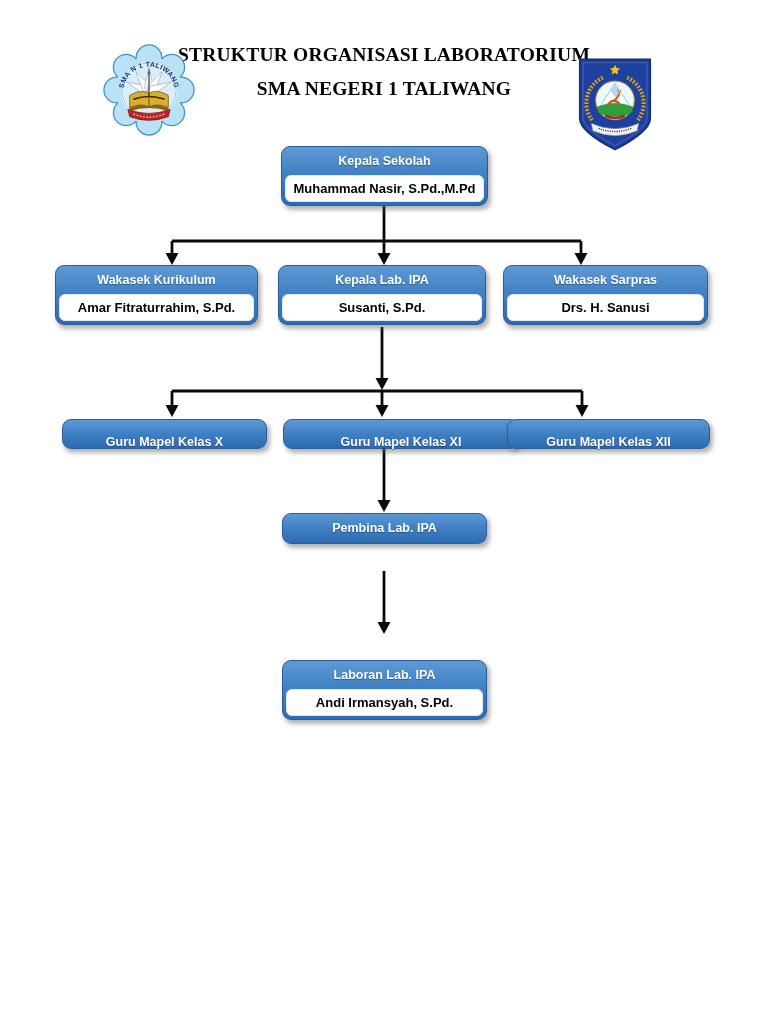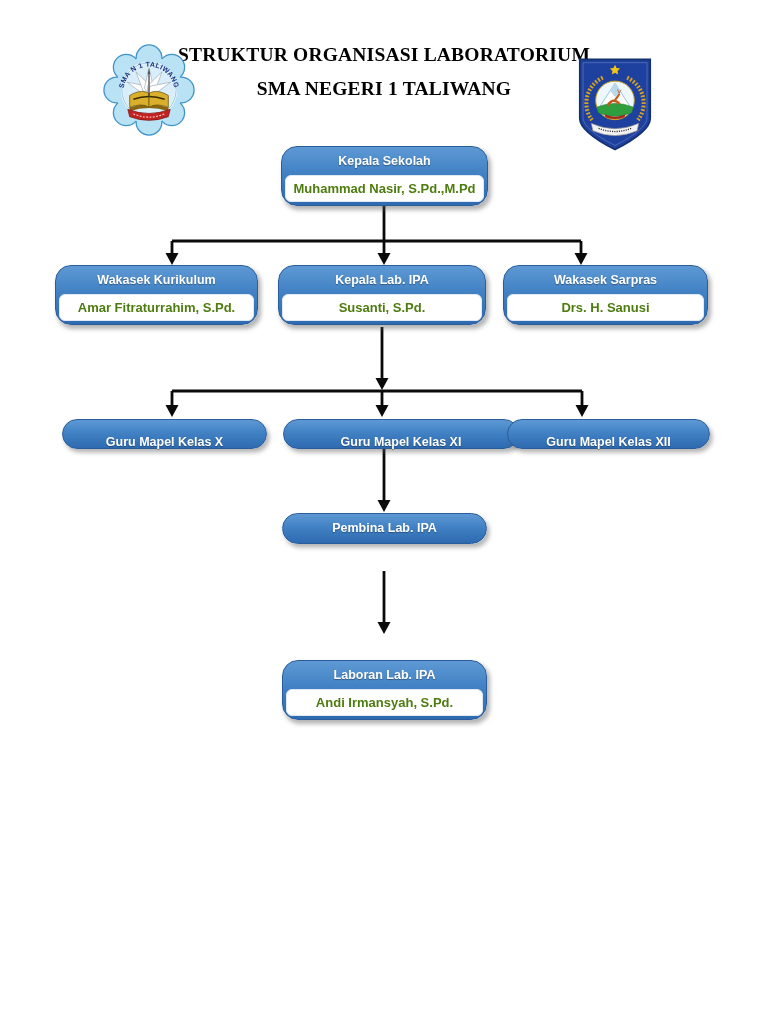--- a/index.html
+++ b/index.html
@@ -13,36 +13,36 @@
     position:absolute;left:0;top:38px;width:768px;text-align:center;
     font-family:"Liberation Serif",serif;font-weight:bold;color:#000;
     font-size:19.5px;line-height:34px;letter-spacing:.2px;
   }
   .logo{position:absolute;}
   .logo-school{left:103px;top:44px;width:92px;height:92px;}
   .logo-crest{left:574px;top:56px;width:82px;height:97px;}
   .connectors{position:absolute;left:0;top:0;width:768px;height:1024px;pointer-events:none;}
 
   .node{
-    position:absolute;border-radius:16px;padding:3px;
+    position:absolute;border-radius:9px;padding:3px;
     background:linear-gradient(180deg,#5e99d4 0%,#4181c4 45%,#2e6ab0 100%);
     border:1px solid #2a5d9b;
     box-shadow:2.5px 3.5px 4px rgba(90,90,90,.45);
     box-sizing:border-box;
   }
   .node-header{
     height:23px;line-height:23px;text-align:center;
     color:#ffffff;font-weight:bold;font-size:12.5px;
     text-shadow:0 1px 1px rgba(0,0,0,.35);
     white-space:nowrap;overflow:hidden;
   }
   .node-body{
     margin-top:2px;height:25px;line-height:25px;text-align:center;
     background:#ffffff;border-radius:6px;border:1px solid #dfe8f3;
-    color:#4d7c0f;font-weight:bold;font-size:13px;white-space:nowrap;overflow:hidden;
+    color:#000000;font-weight:bold;font-size:13px;white-space:nowrap;overflow:hidden;
   }
   .node.plain{padding:8px;height:30px;}
   .node.plain .node-header{height:28px;line-height:28px;}
 </style>
 </head>
 <body>
 
 <div class="page">
 
   <div class="doc-title">

